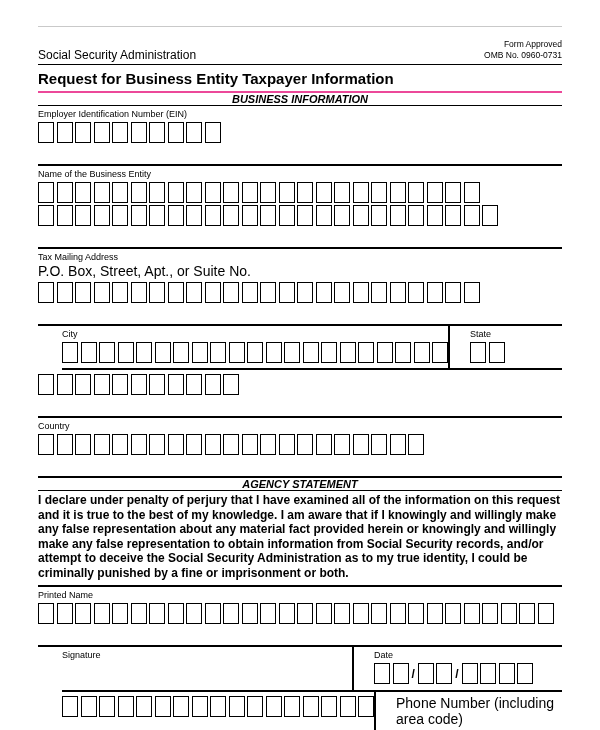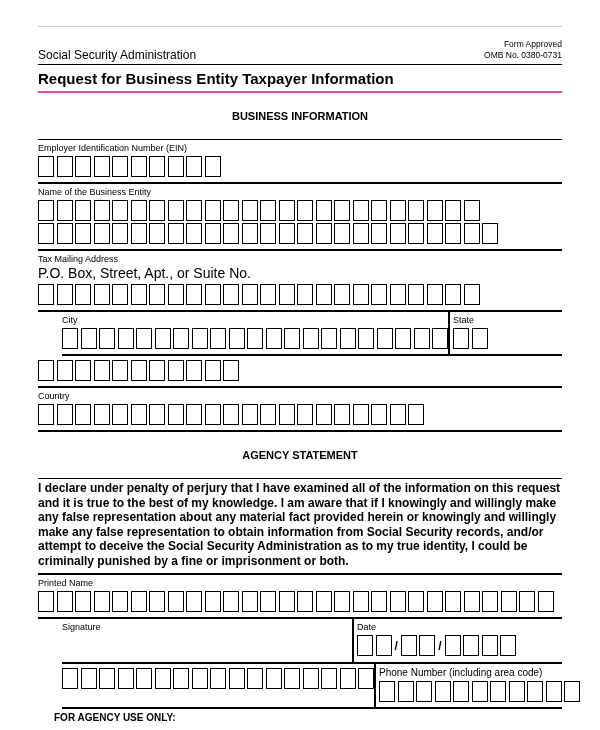--- a/index.html
+++ b/index.html
@@ -8,53 +8,53 @@
     width: 600px; height: 730px;
     font-family: "Liberation Sans", sans-serif;
     color: #000;
   }
   .page { width: 600px; height: 730px; padding: 26px 38px 0 38px; overflow: hidden; background: #fff; }
   .top-rule { border-top: 1px solid #c9c9c9; margin-bottom: 12px; }
   .header { display: flex; justify-content: space-between; align-items: flex-end; border-bottom: 1px solid #000; padding-bottom: 2px; }
   .agency { font-size: 12px; }
   .approval { text-align: right; font-size: 8.5px; line-height: 1.35; }
   .title { font-size: 15px; font-weight: bold; padding: 5px 0 4px 0; border-bottom: 2px solid #ec4899; }
-  .section-header { font-size: 11px; font-weight: bold; text-align: center; padding: 17px 0; border-bottom: 1px solid #000; }
-  .field { padding: 2px 0 5px 0; }
+  .section-header { font-size: 11px; font-weight: bold; text-align: center; padding: 0 0; border-bottom: 1px solid #000; font-style: italic; }
+  .field { padding: 2px 0 21px 0; }
   .sep { border-bottom: 2px solid #000; }
   .label { font-size: 9px; padding: 1px 0 1px 0; }
   .sublabel { font-size: 14px; padding-bottom: 1px; }
   .box-row { display: flex; gap: 2.5px; margin-top: 2px; }
   .box { width: 16px; height: 21px; border: 1px solid #000; background: #fff; flex: 0 0 auto; }
   .split { display: flex; padding: 0; margin-left: 24px; }
   .col { padding: 2px 0 5px 0; }
   .col.left { flex: 1; }
-  .col.right { border-left: 2px solid #000; padding-left: 3px; }
+  .col.right { border-left: 2px solid #000; padding-left: 20px; }
   .state-col { width: 134px; }
   .date-col { width: 210px; }
   .phone-col { width: 210px; }
-  .phone-col .label { font-size: 10px; }
+  .phone-col .label { font-size: 14px; }
   .perjury { font-size: 12px; font-weight: bold; line-height: 1.22; padding: 2px 0 4px 0; border-bottom: 2px solid #000; }
   .signature-area { height: 24px; }
   .date-row { display: flex; align-items: flex-end; gap: 3px; }
   .slash { font-size: 12px; font-weight: bold; padding-bottom: 3px; }
   .agency-use { font-size: 10px; font-weight: bold; padding: 3px 16px; }
 </style>
 </head>
 <body>
 
 <div class="page">
 
   <div class="top-rule"></div>
 
   <div class="header">
     <div class="agency">Social Security Administration</div>
     <div class="approval">
       <div>Form Approved</div>
-      <div>OMB No. 0380-0731</div>
+      <div>OMB No. 0960-0731</div>
     </div>
   </div>
 
   <div class="title">Request for Business Entity Taxpayer Information</div>
 
   <div class="section-header">BUSINESS INFORMATION</div>
 
   <div class="field sep">
     <div class="label">Employer Identification Number (EIN)</div>
     <div class="box-row">

